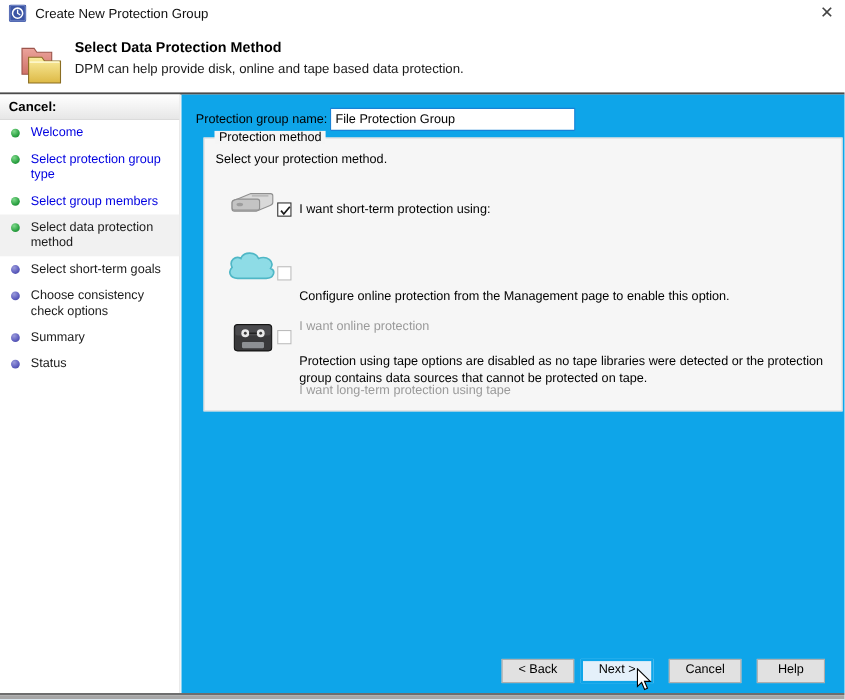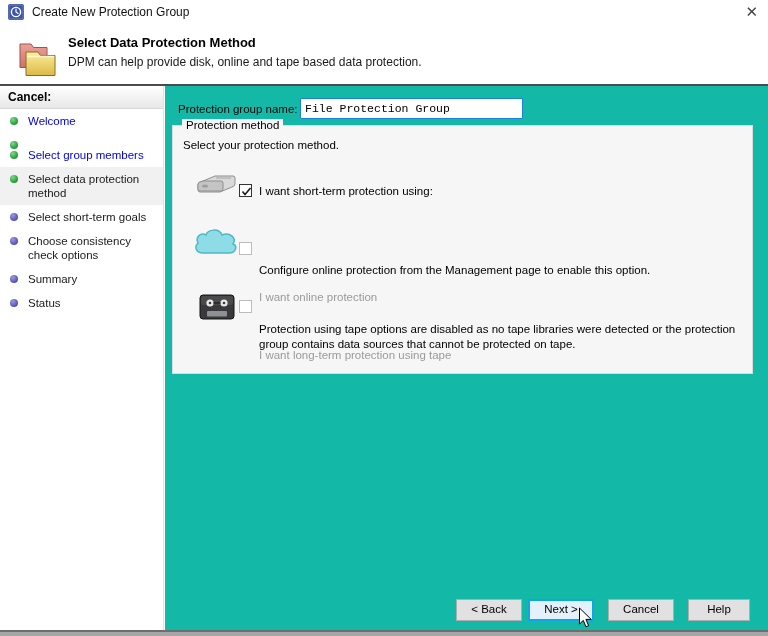--- a/index.html
+++ b/index.html
@@ -28,28 +28,28 @@
   }
   .steps-list { list-style:none; padding-top:0; }
   .step { position:relative; padding:5px 6px 5px 28px; font-size:11.5px; line-height:14px; color:#1a1a1a; }
   .step .bullet { position:absolute; left:10px; top:8px; width:8px; height:8px; border-radius:50%; }
   .step.done .bullet { background:radial-gradient(circle at 35% 30%, #7fd98b, #2ca243 60%, #1d7a30); }
   .step.pending .bullet { background:radial-gradient(circle at 35% 30%, #9a9ada, #5c5cbe 60%, #41418f); }
   .step.link .step-label { color:#0000e0; cursor:pointer; }
   .step.current { background:#f1f1f1; }
   .step-label { display:block; max-width:124px; }
   
-  .main { position:absolute; left:165px; top:0; width:603px; height:544px; background:#14b8a6; }
+  .main { position:absolute; left:165px; top:0; width:603px; height:544px; background:#0ea5e9; }
   .name-label { position:absolute; left:13px; top:17px; font-size:11.5px; color:#000; }
   .name-input {
     position:absolute; left:135px; top:12px; width:223px; height:21px; background:#fff;
-    border:1px solid #1883d7; border-radius:1px; font-family:Liberation Mono, monospace;
+    border:1px solid #1883d7; border-radius:1px; font-family:Liberation Sans, sans-serif;
     font-size:11.5px; padding:0 4px; color:#000; outline:none;
   }
-  .groupbox { position:absolute; left:7px; top:39px; width:581px; height:249px; border:1px solid #dcdcdc; background:#f6f6f6; }
+  .groupbox { position:absolute; left:20px; top:39px; width:581px; height:249px; border:1px solid #dcdcdc; background:#f6f6f6; }
   .groupbox-title { position:absolute; left:9px; top:-7px; background:#f5f5f5; padding:0 4px; font-size:11.5px; color:#000; }
   .instruction { position:absolute; left:10px; top:13px; font-size:11.5px; color:#000;text-align:center; }
   .opt-icon { position:absolute; }
   .checkbox { position:absolute; width:13px; height:13px; background:#fff; border:1px solid #333; }
   .checkbox.disabled { border-color:#bcbcbc; }
   .checkbox svg { position:absolute; left:0; top:0; }
   .opt-label { position:absolute; font-size:11.5px; color:#000; }
   .opt-label.disabled { color:#9a9a9a;margin-top:48px; }
   .opt-note { position:absolute; font-size:11.5px; color:#000; line-height:15px; }
   .dropdown {
@@ -117,20 +117,21 @@
 
     <div class="sidebar">
       <div class="steps-header">Cancel:</div>
       <ul class="steps-list">
         <li class="step done link">
           <span class="bullet"></span>
           <span class="step-label">Welcome</span>
           </li>
         <li class="step done link">
           <span class="bullet"></span>
+          <span class="step-label">Select protection group type</span>
           </li>
         <li class="step done link">
           <span class="bullet"></span>
           <span class="step-label">Select group members</span>
           </li>
         <li class="step done current">
           <span class="bullet"></span>
           <span class="step-label">Select data protection method</span>
           </li>
         <li class="step pending">

